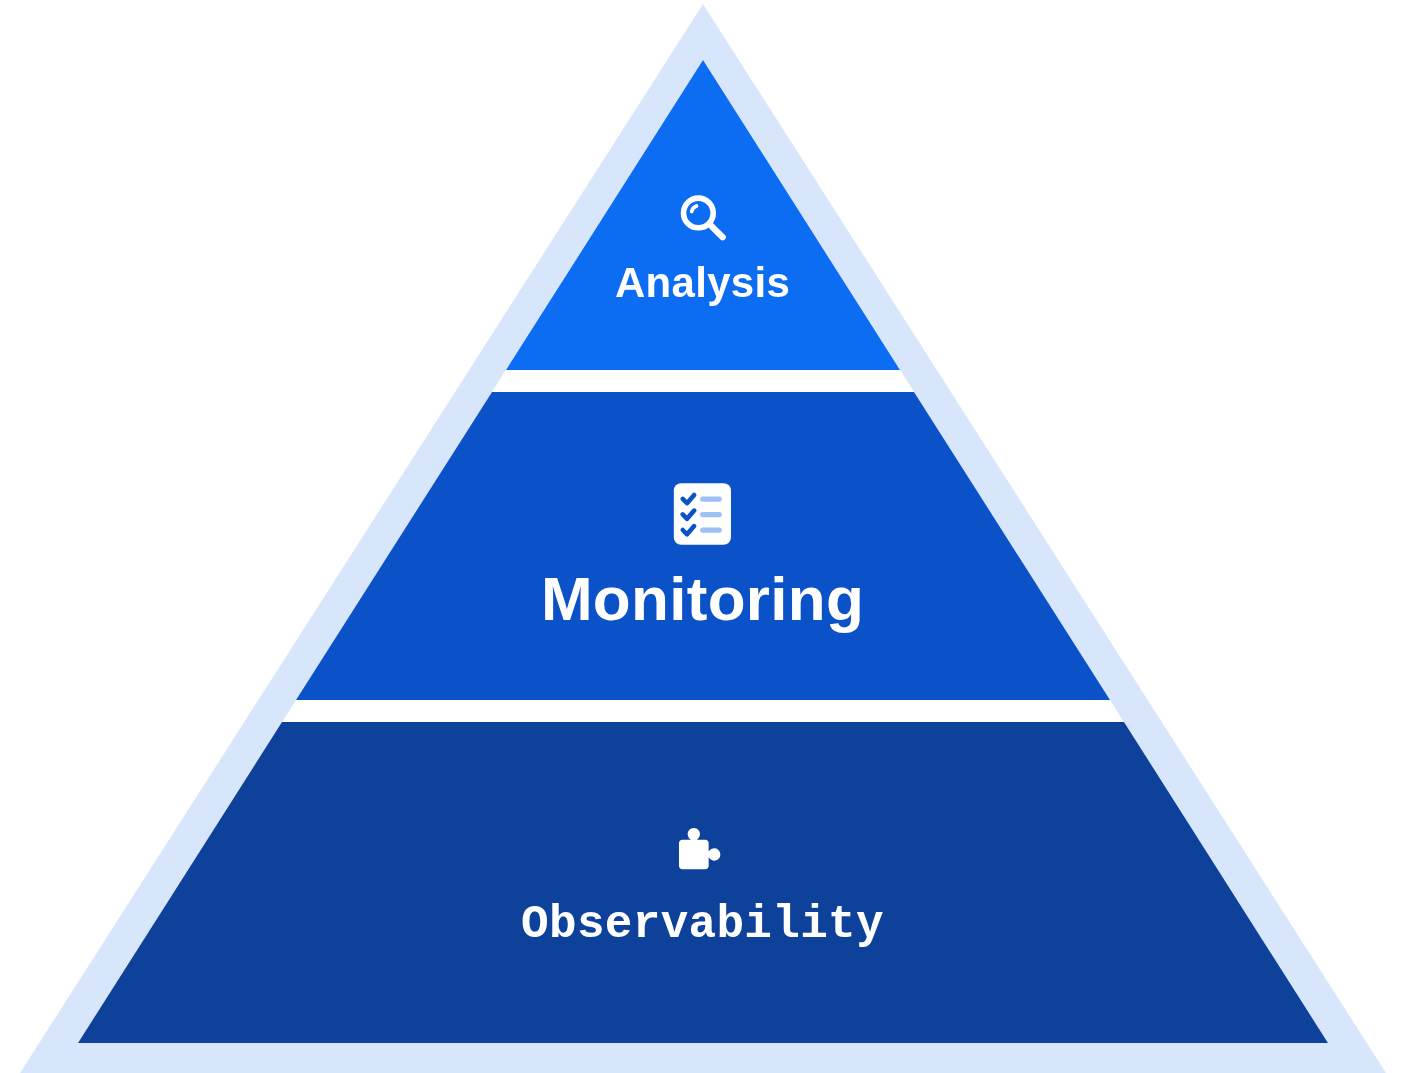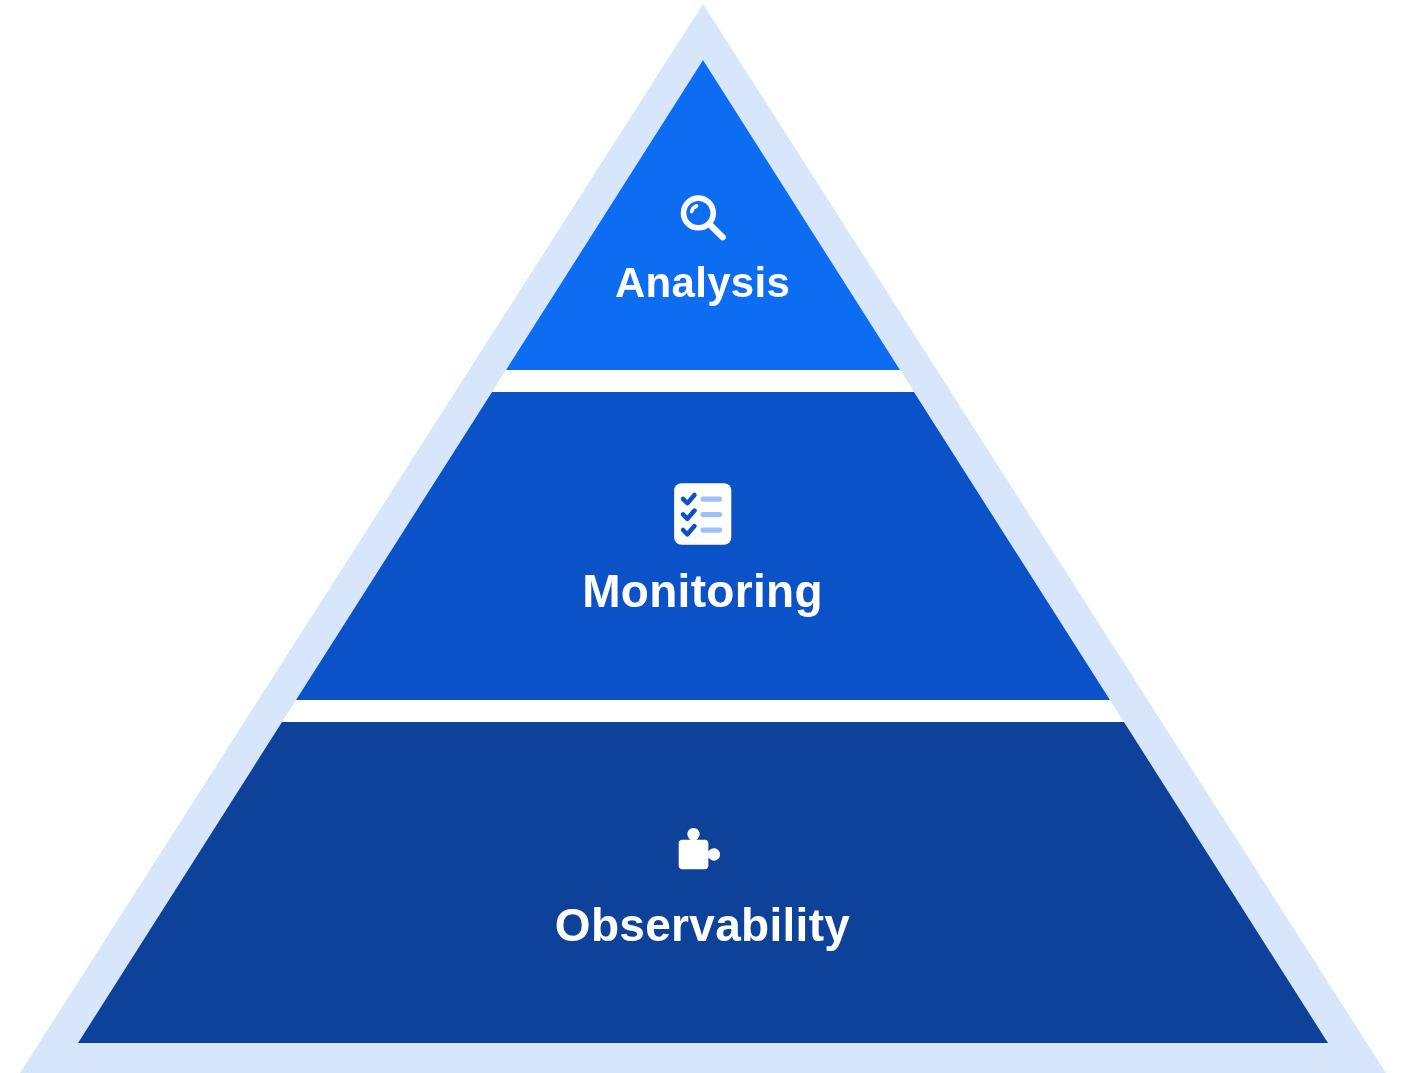--- a/index.html
+++ b/index.html
@@ -48,21 +48,21 @@
   .c2 { top: 482px; gap: 22px; }
   .c3 { top: 816px; gap: 20px; }
   .label {
     color: #ffffff;
     font-weight: 700;
     letter-spacing: 0.3px;
     line-height: 1;
     white-space: nowrap;
   }
   .l1 { font-size: 42px; }
-  .l2 { font-size: 46px; }
+  .l2 { font-size: 62px; }
   .l3 { font-size: 46px; }
   .icon { display: block; }
 </style>
 </head>
 <body>
 
 <div class="stage">
 
   <div class="tri outline" style="background-color: rgb(216, 230, 252);"></div>
 
@@ -102,16 +102,16 @@
 
   <div class="content c3">
     <svg class="icon" width="66" height="66" viewBox="0 0 24 24">
       <path fill="#ffffff" d="M4.6 8.6 h3.1 c-1.15 -0.9 -1.55 -2.35 -0.65 -3.45
         c0.87 -1.07 2.63 -1.07 3.5 0 c0.9 1.1 0.5 2.55 -0.65 3.45 h3.1
         c0.66 0 1.2 0.54 1.2 1.2 v3.1 c0.9 -1.15 2.35 -1.55 3.45 -0.65
         c1.07 0.87 1.07 2.63 0 3.5 c-1.1 0.9 -2.55 0.5 -3.45 -0.65 v3.1
         c0 0.66 -0.54 1.2 -1.2 1.2 h-8.4 c-0.66 0 -1.2 -0.54 -1.2 -1.2
         v-8.4 c0 -0.66 0.54 -1.2 1.2 -1.2 Z"></path>
     </svg>
-    <div class="label l3" style="color: rgb(255, 255, 255);">Observability</div>
+    <div class="label l3" style="color: rgb(255, 255, 255); font-family: Liberation Mono, monospace;">Observability</div>
   </div>
 
 </div>
 
 </body></html>

